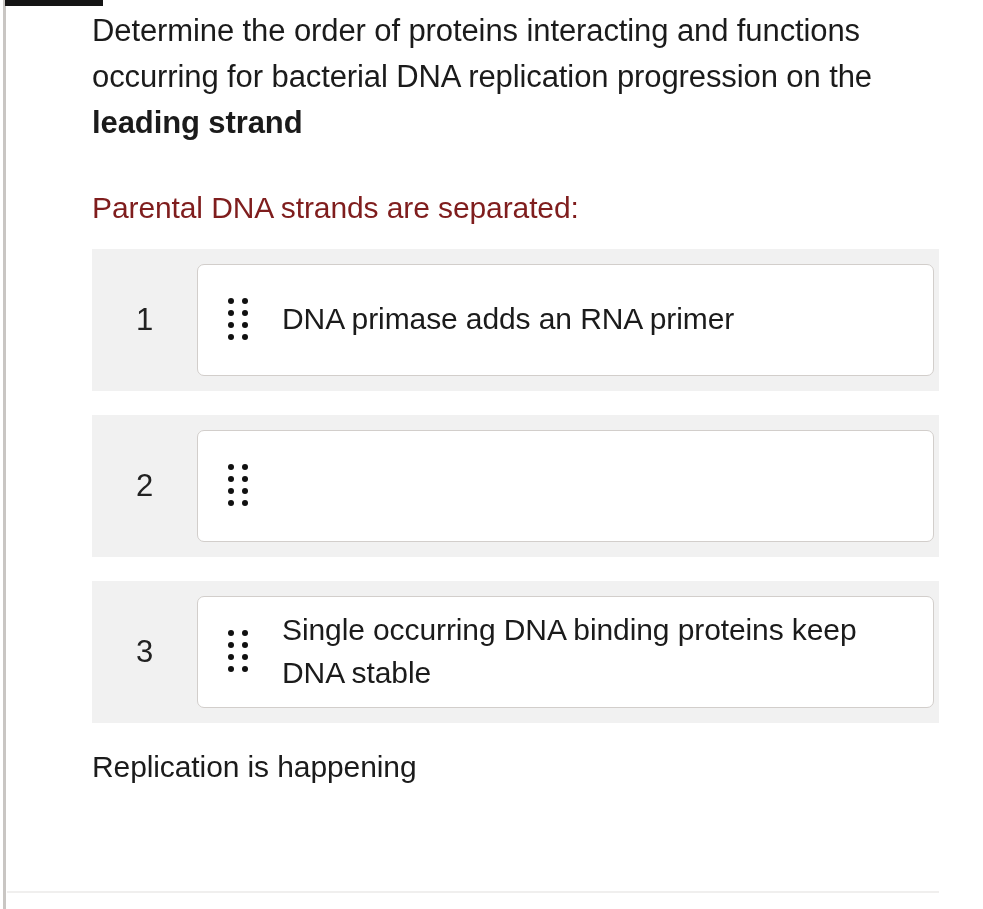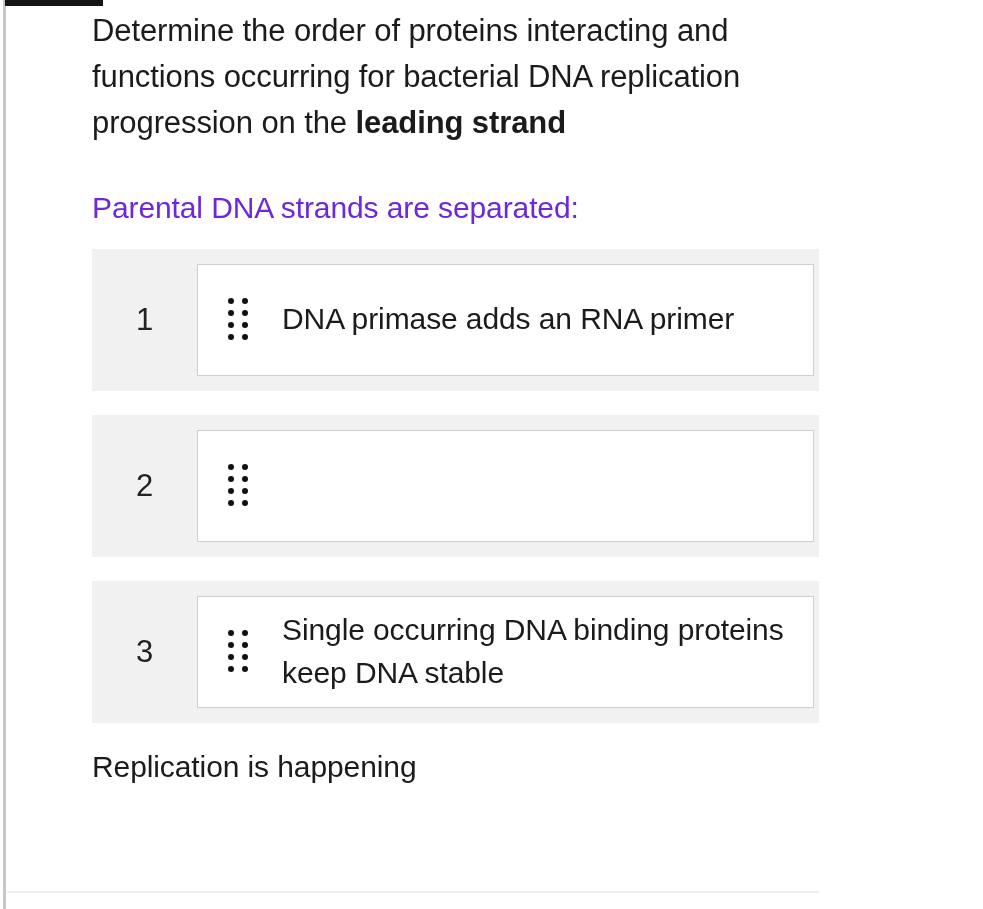--- a/index.html
+++ b/index.html
@@ -8,21 +8,21 @@
   html, body {
     width: 983px;
     height: 909px;
     background: #ffffff;
     font-family: "Liberation Sans", sans-serif;
     overflow: hidden;
   }
 
   #page {
     position: relative;
-    width: 819px;
+    width: 939px;
     height: 909px;
     background: #ffffff;
   }
 
   
   .left-rule {
     position: absolute;
     left: 3px;
     top: 0;
     width: 3px;
@@ -65,21 +65,21 @@
     letter-spacing: -0.1px;
     max-width: 860px;
   }
   .prompt b, .prompt .bold {
     font-weight: 700;
   }
 
   .sub-label {
     font-size: 30px;
     line-height: 1.3;
-    color: #6d28d9;
+    color: #7f1d1d;
     margin-top: 42px;
     letter-spacing: -0.1px;
   }
 
   .order-list {
     margin-top: 22px;
   }
 
   .order-row {
     display: flex;
@@ -96,21 +96,21 @@
     align-items: center;
     justify-content: center;
     font-size: 31px;
     color: #222222;
   }
 
   .order-card {
     flex: 1 1 auto;
     background: #ffffff;
     border: 1px solid #d2cecb;
-    border-radius: 0;
+    border-radius: 7px;
     margin-right: 5px;
     display: flex;
     align-items: center;
     padding: 10px 18px 10px 28px;
     min-height: 112px;
   }
 
   .drag-handle {
     flex: 0 0 auto;
     width: 26px;

